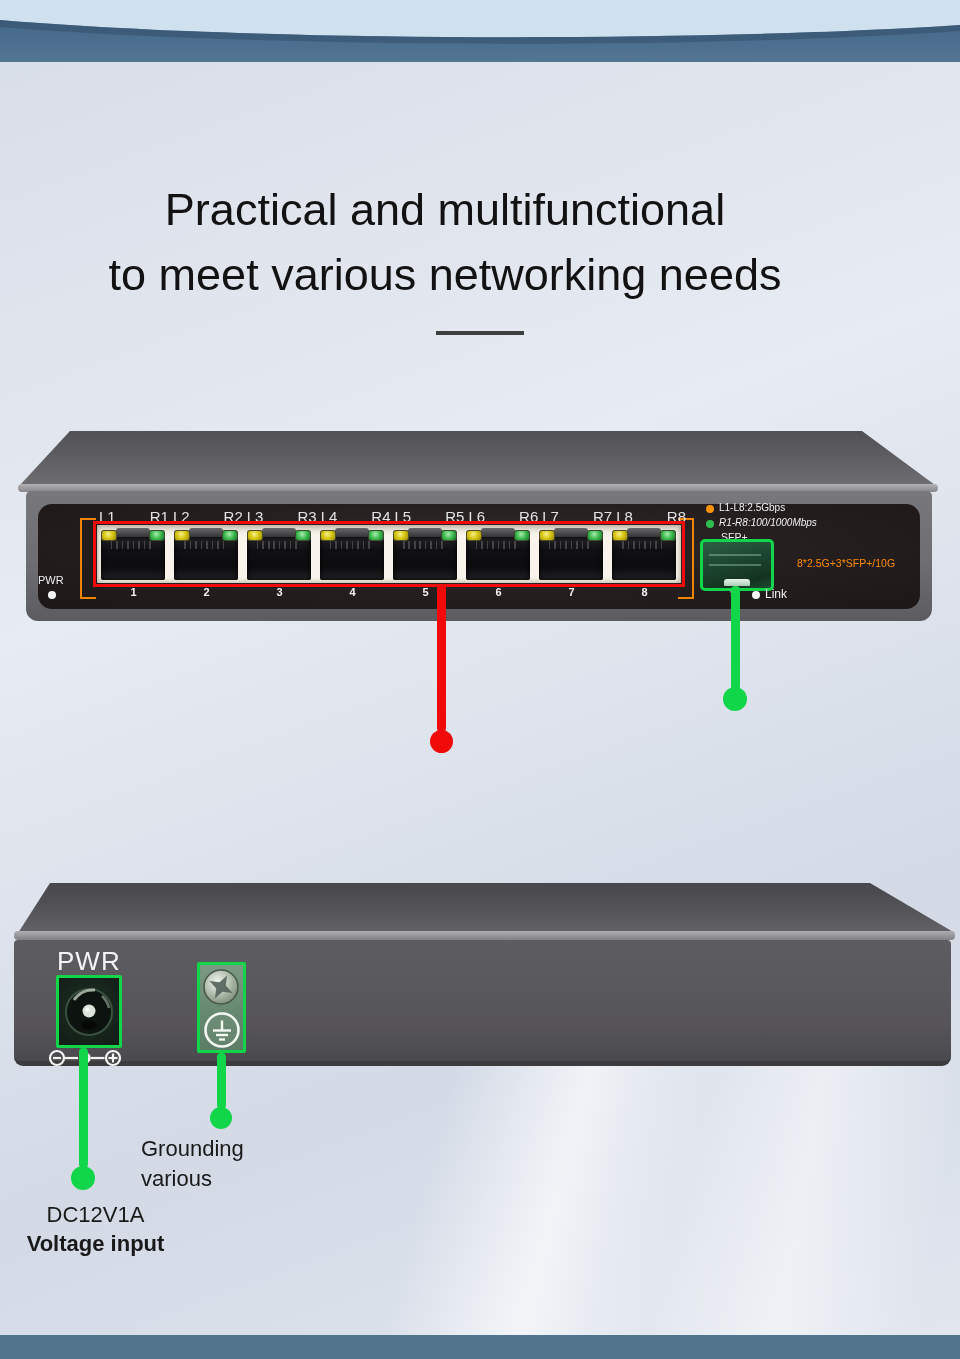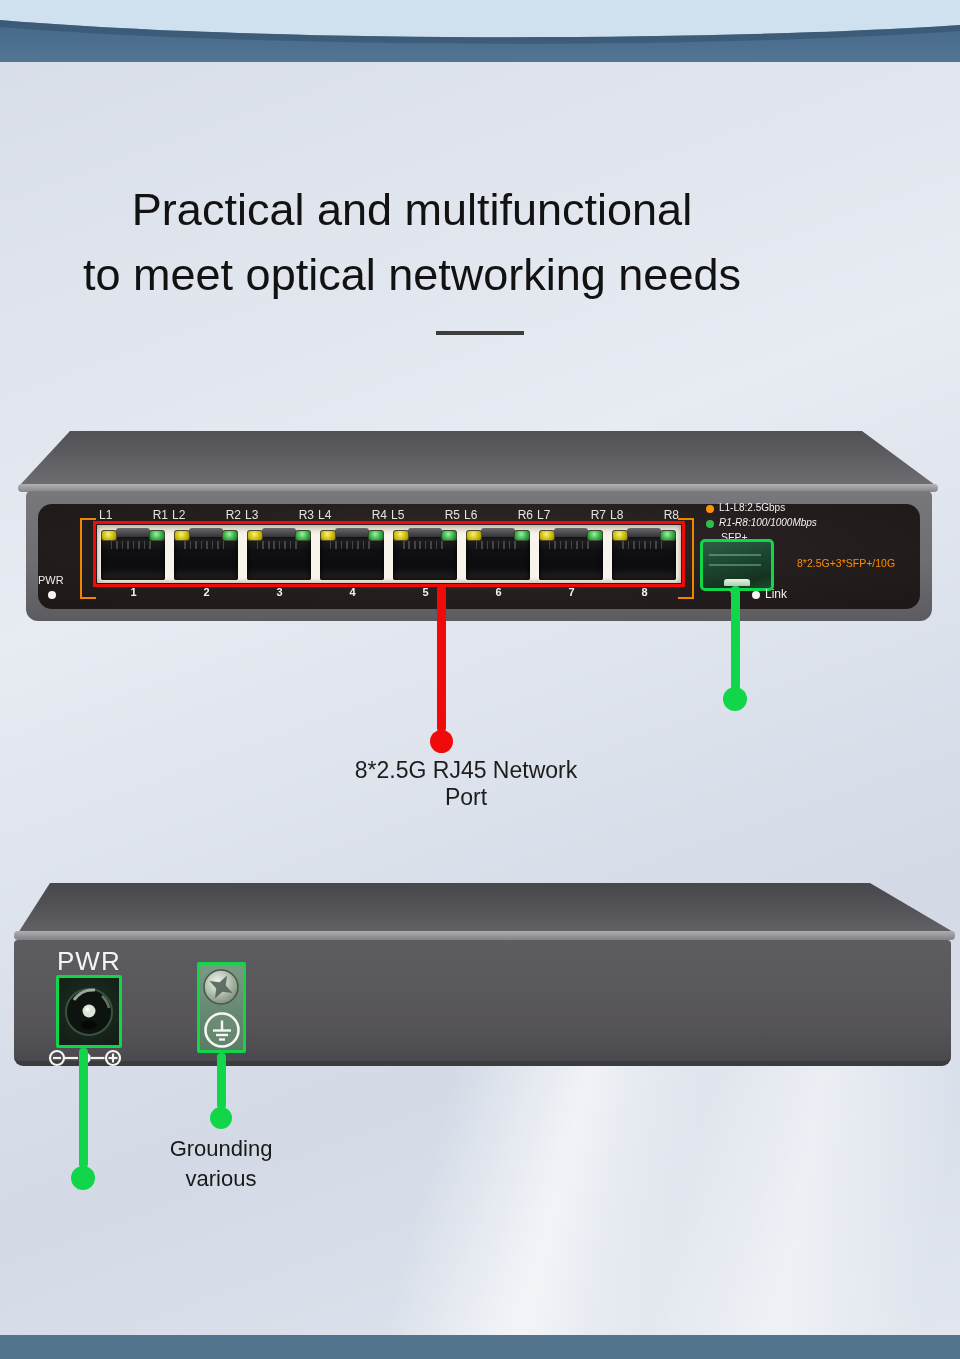--- a/index.html
+++ b/index.html
@@ -10,42 +10,42 @@
         background:linear-gradient(105deg,rgba(255,255,255,0) 45%,rgba(255,255,255,.65) 58%,rgba(255,255,255,.05) 70%,rgba(255,255,255,0) 80%),
                    linear-gradient(100deg,rgba(255,255,255,0) 64%,rgba(255,255,255,.5) 82%,rgba(255,255,255,0) 96%);}
   
   .band-top{position:absolute;left:0;top:0;width:960px;height:62px;
         background:linear-gradient(180deg,#426484 0%,#4d7090 75%,#527690 100%);}
   .band-top svg{display:block;}
   .band-bottom{position:absolute;left:0;top:1335px;width:960px;height:24px;background:#52748d;}
   
   .title{position:absolute;left:0;top:90px;width:960px;text-align:center;
         font-size:67px;font-weight:700;color:#0b0b0b;letter-spacing:.5px;}
-  .sub{position:absolute;left:0;width:824px;text-align:center;font-size:45px;color:#121212;}
+  .sub{position:absolute;left:0;width:824px;text-align:center;font-size:45px;color:#121212;padding-left:33px;}
   .sub1{top:184px;} .sub2{top:249px;}
   .divider{position:absolute;left:50%;transform:translateX(-50%);top:331px;width:88px;height:4px;background:#3e3e3e;}
   
   .f-bevel{position:absolute;left:20px;top:431px;width:915px;height:54px;
         background:linear-gradient(180deg,#525256 0%,#5a5a5e 35%,#6e6e72 100%);
         clip-path:polygon(50px 0,842px 0,915px 54px,0 54px);}
   .f-edge{position:absolute;left:18px;top:484px;width:920px;height:8px;border-radius:4px;
         background:linear-gradient(180deg,#b2b2b6,#85858a);}
   .f-body{position:absolute;left:26px;top:491px;width:906px;height:130px;
         border-radius:5px 5px 12px 12px;
         background:linear-gradient(180deg,#78787c 0%,#6e6e72 55%,#5c5c60 100%);}
   .f-face{position:absolute;left:38px;top:504px;width:882px;height:105px;border-radius:14px;
         background:radial-gradient(ellipse at 50% 40%,#322a2b 0%,#251e1f 55%,#1d1718 100%);}
   .f-pwr{position:absolute;left:38px;top:574px;font-size:11px;color:#ececec;}
   .f-pwr-dot{position:absolute;left:48px;top:591px;width:8px;height:8px;border-radius:50%;background:#f5f5f5;}
   .bracket{position:absolute;top:518px;width:14px;height:77px;border-top:2px solid var(--accent-orange,#ef8500);border-bottom:2px solid var(--accent-orange,#ef8500);}
   .bracket.left{left:80px;border-left:2px solid var(--accent-orange,#ef8500);}
   .bracket.right{left:678px;border-right:2px solid var(--accent-orange,#ef8500);}
   .labels-row{position:absolute;left:97px;top:508px;width:584px;height:14px;display:flex;}
-  .label-cell{flex:1;display:flex;justify-content:space-between;padding:0 2px;
-        font-size:12px;color:#e3e3e3;}
+  .label-cell{flex:1;display:flex;padding:0 2px;
+        font-size:15px;color:#e3e3e3;gap:34px;}
   .red-rect{position:absolute;left:93px;top:521px;width:586px;height:60px;border:3px solid var(--accent-red,#e80000);}
   .white-strip{position:absolute;left:97px;top:525px;width:584px;height:58px;background:#f8f4eb;
         box-shadow:inset 0 3px 6px rgba(70,50,20,.35), inset 0 -2px 4px rgba(70,50,20,.2);display:flex;}
   .port-cell{flex:1;position:relative;}
   .rj45{position:absolute;left:4px;top:3px;width:64px;height:52px;}
   .latch{position:absolute;top:0;left:15px;width:34px;height:10px;border-radius:3px 3px 0 0;
         background:linear-gradient(180deg,#68686c,#2e2e30);}
   .jack{position:absolute;top:9px;left:0;width:64px;height:43px;border-radius:2px;
         background:linear-gradient(180deg,#232325 0%,#101012 30%,#0c0c0e 70%,#222224 100%);
         box-shadow:inset 0 0 5px #000;}
@@ -88,41 +88,41 @@
         background:linear-gradient(180deg,#5d5d61 0%,#565459 70%,#4a4a4e 100%);
         border-bottom:5px solid #3c3c3f;}
   .r-pwr{position:absolute;left:57px;top:946px;font-size:26px;color:#f4f4f4;letter-spacing:1px;}
   .dc-rect{position:absolute;left:56px;top:975px;width:66px;height:73px;box-sizing:border-box;
         border:3px solid var(--accent-green,#15d24b);border-radius:2px;
         background:radial-gradient(circle at 50% 45%,#22342a 0%,#16241b 60%,#111c15 100%);}
   .gnd-rect{position:absolute;left:197px;top:962px;width:49px;height:91px;box-sizing:border-box;
         border:3px solid var(--accent-green,#15d24b);border-radius:2px;
         background:linear-gradient(180deg,#7b9a84 0%,#66876f 60%,#5b7c65 100%);}
   .icon-abs{position:absolute;}
-  .ground-label{position:absolute;left:141px;top:1134px;width:160px;text-align:center;
+  .ground-label{position:absolute;left:141px;top:1134px;width:160px;text-align:left;
         font-size:22px;line-height:30px;color:#191919;}
   .dc-label{position:absolute;left:13px;top:1200px;width:165px;text-align:center;
         font-size:22px;line-height:29px;color:#191919;}
   .dc-label .bold{font-weight:700;}
 </style>
 </head>
 <body>
 
 <div class="page" style="--accent-red: #f10a0a; --accent-green: #12d64a; --accent-orange: #ef8500;">
   <div class="streaks"></div>
 
   <div class="band-top">
     <svg width="960" height="62" viewBox="0 0 960 62">
       <path d="M0 0 H960 V25 C700 42 260 42 0 20 Z" fill="#cfe1ee"></path>
       <path d="M0 20 C260 42 700 42 960 25 L960 31 C700 49 260 48 0 27 Z" fill="#35536e" opacity="0.65"></path>
     </svg>
   </div>
 
   <div class="sub sub1">Practical and multifunctional</div>
-  <div class="sub sub2">to meet optical networking needs</div>
+  <div class="sub sub2">to meet various networking needs</div>
   <div class="divider"></div>
 
   <div class="f-bevel"></div>
   <div class="f-edge"></div>
   <div class="f-body"></div>
   <div class="f-face"></div>
 
   <div class="f-pwr">PWR</div>
   <div class="f-pwr-dot"></div>
 
@@ -261,21 +261,20 @@
     <div class="sfp-latch"></div>
   </div>
   <div class="spec-text">8*2.5G+3*SFP+/10G</div>
 
   <div class="nine">9</div>
   <div class="link-dot"></div>
   <div class="link-label">Link</div>
 
   <div class="cline red" style="left:437px;top:585px;height:147px;"></div>
   <div class="cdot red" style="left:430px;top:730px;width:23px;height:23px;"></div>
-  <div class="callout-text" style="left:336px;top:757px;width:260px;">8*2.5G RJ45 Network Port</div>
 
   <div class="cline green" style="left:731px;top:586px;height:104px;"></div>
   <div class="cdot green" style="left:723px;top:687px;width:24px;height:24px;"></div>
 
   <div class="r-bevel"></div>
   <div class="r-edge"></div>
   <div class="r-face"></div>
 
   <div class="r-pwr">PWR</div>
 
@@ -328,15 +327,19 @@
 
   <div class="cline green" style="left:79px;top:1048px;height:120px;"></div>
   <div class="cdot green" style="left:71px;top:1166px;width:24px;height:24px;"></div>
   <div class="cline green" style="left:217px;top:1053px;height:56px;"></div>
   <div class="cdot green" style="left:210px;top:1107px;width:22px;height:22px;"></div>
 
   <div class="ground-label">
     <div>Grounding</div>
     <div>various</div>
   </div>
+  <div class="dc-label">
+    <div>DC12V1A</div>
+    <div class="bold">Voltage input</div>
+  </div>
 
   <div class="band-bottom"></div>
 </div>
 
 </body></html>

